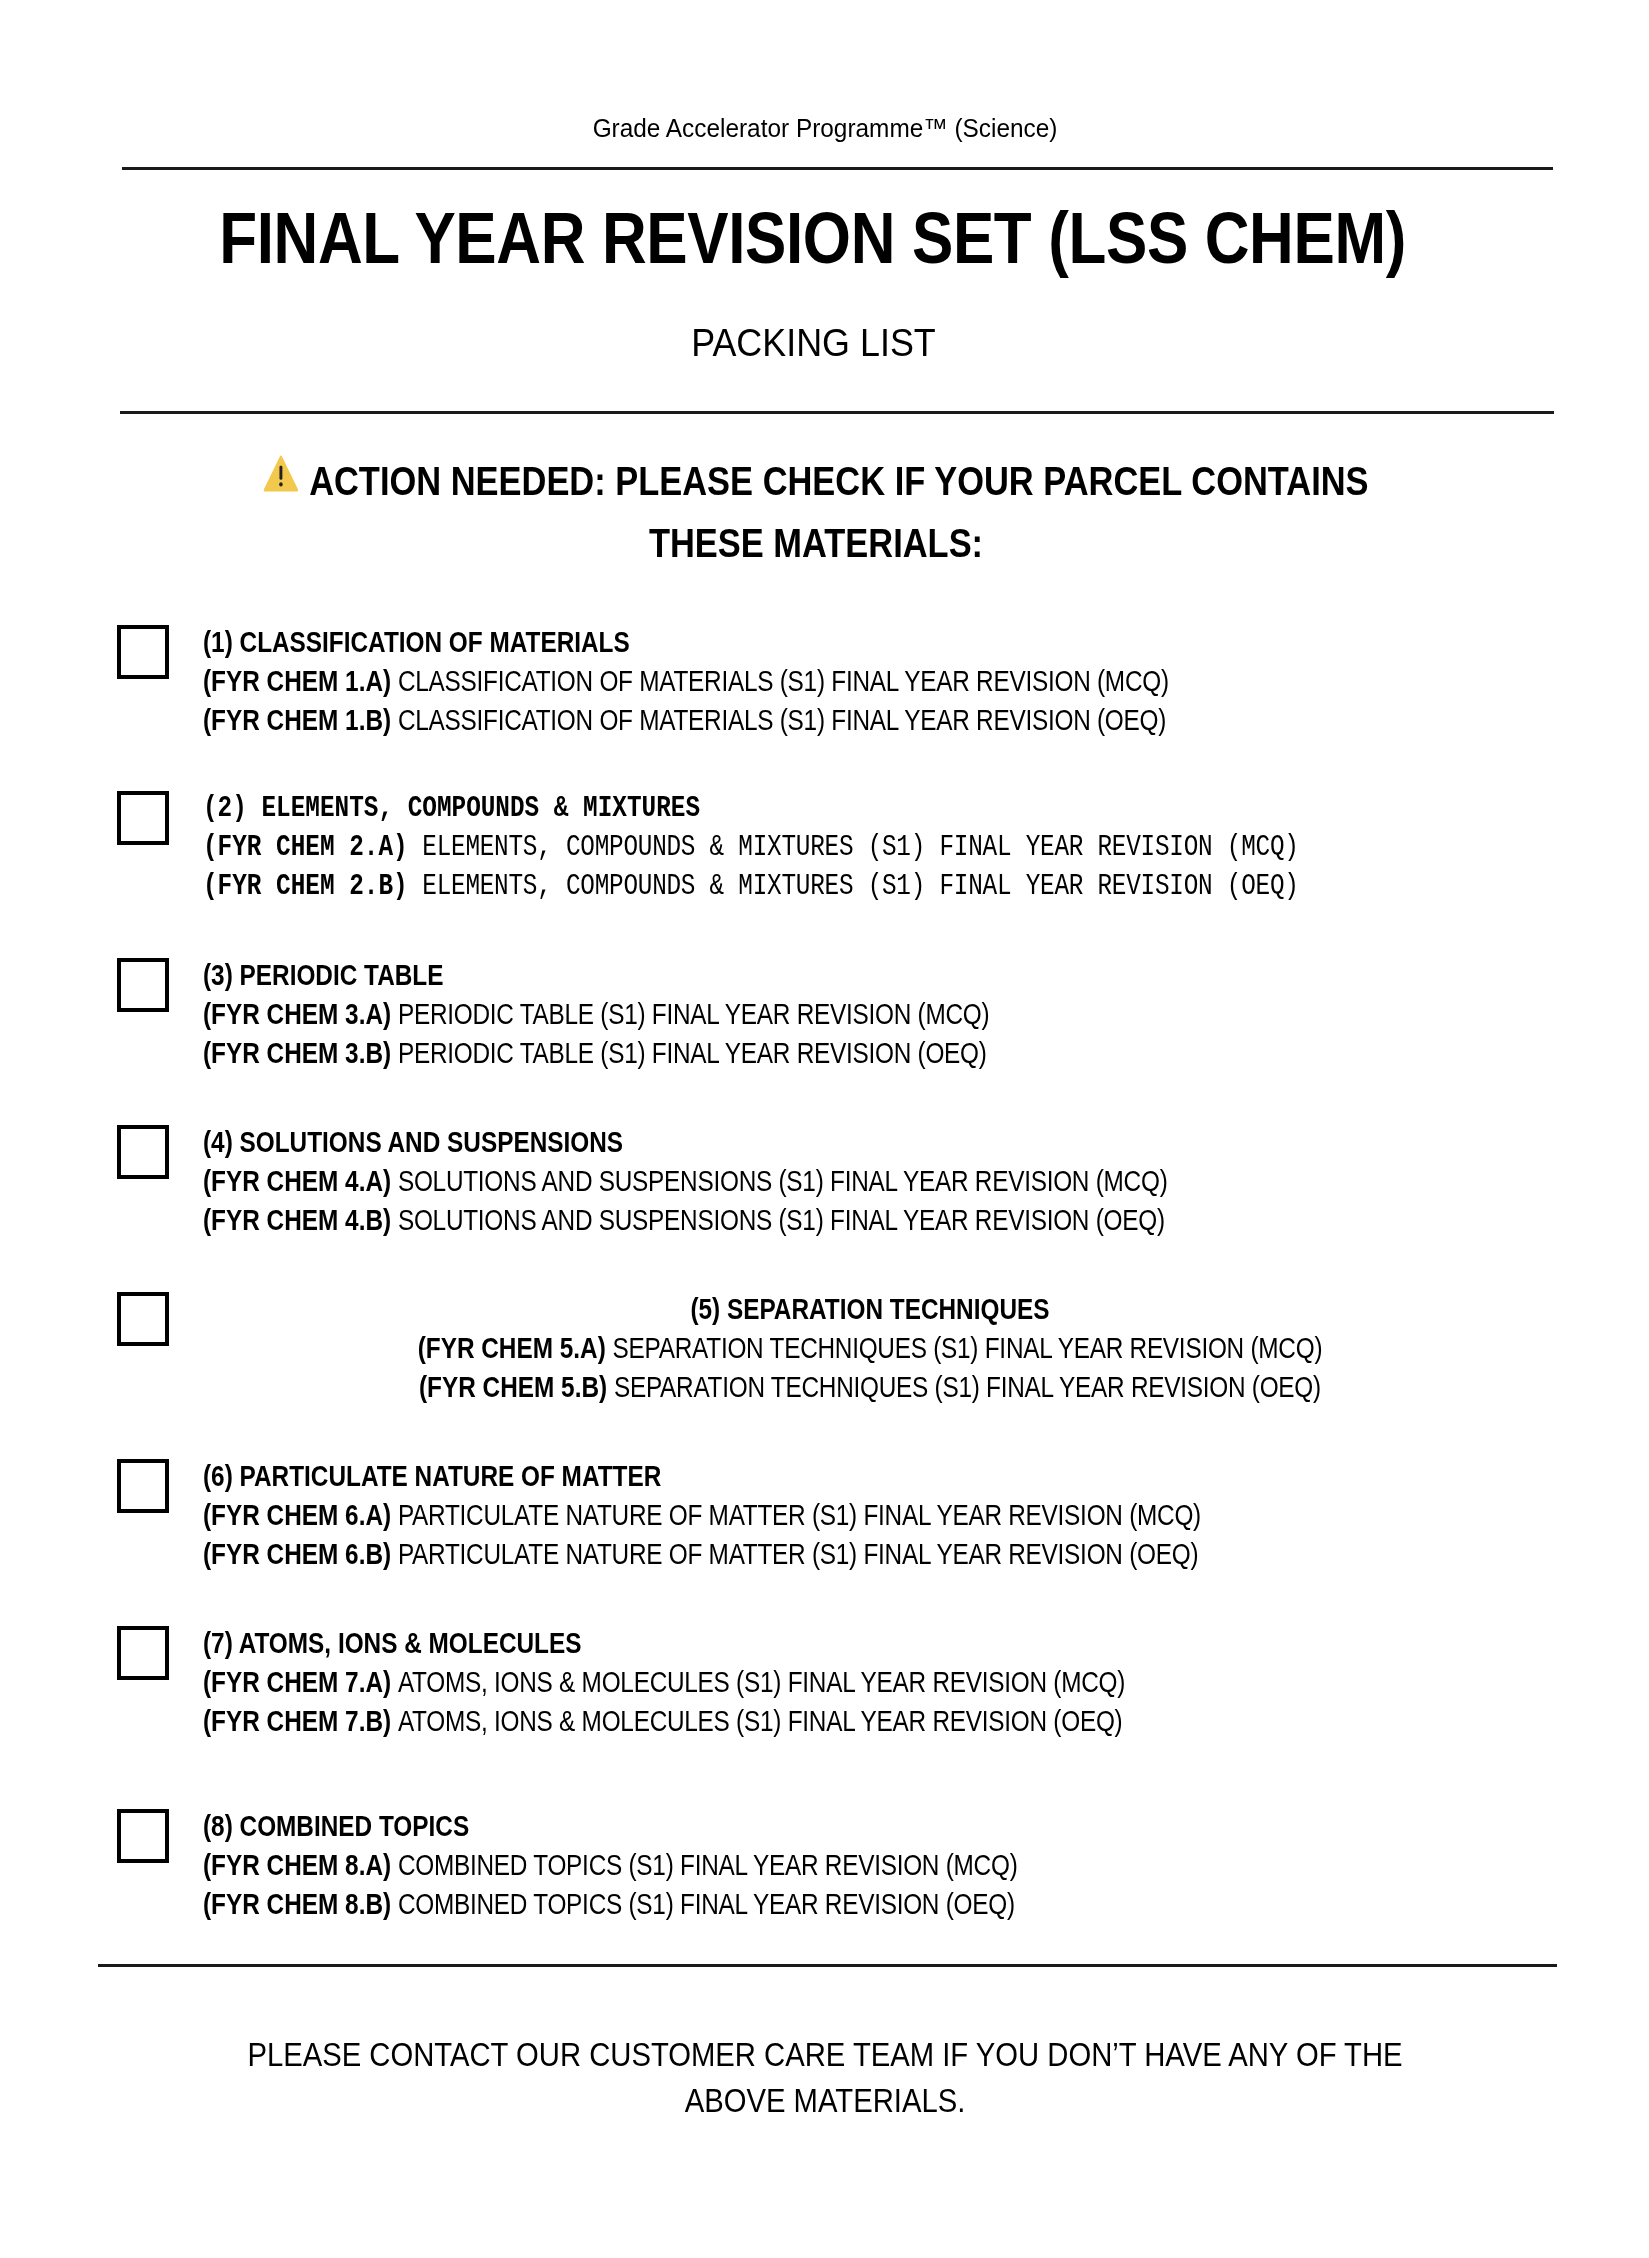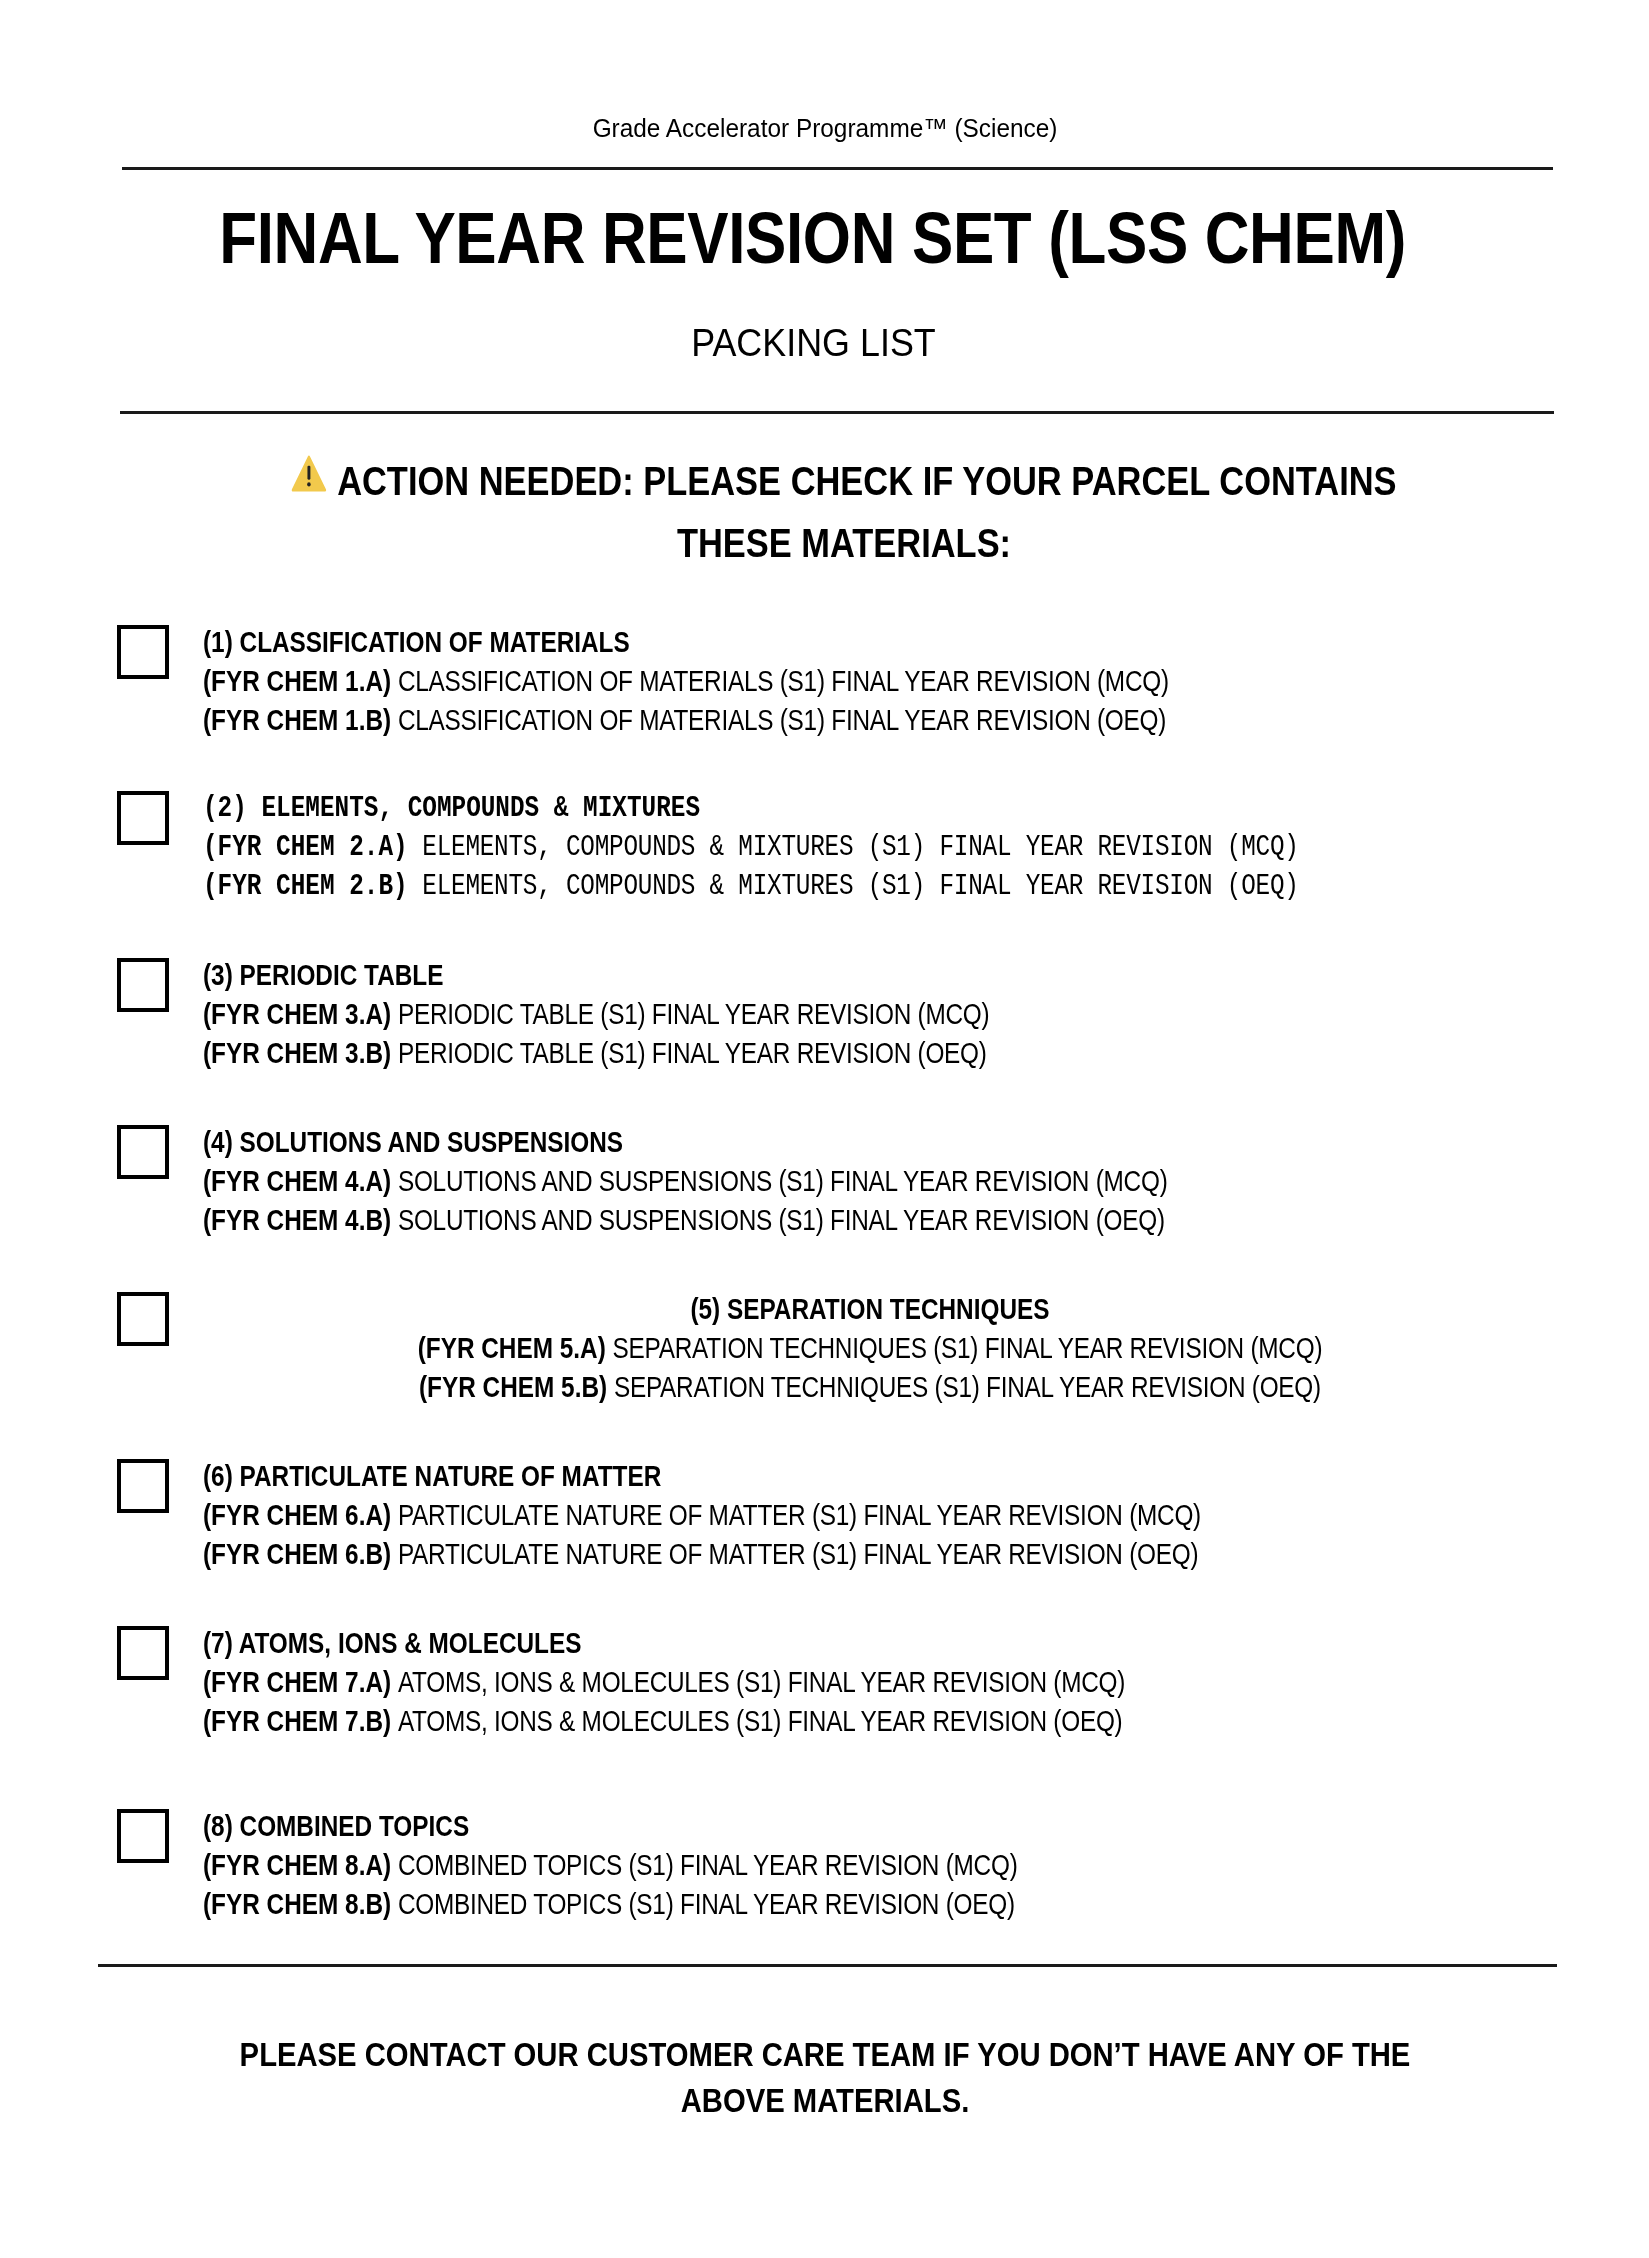--- a/index.html
+++ b/index.html
@@ -3,31 +3,31 @@
 <meta charset="utf-8">
 <style>
   html, body { margin: 0; padding: 0; background: #ffffff; }
   body { width: 1650px; height: 2258px; position: relative; overflow: hidden; color: #000; font-family: "Liberation Sans", sans-serif; }
   .abs { position: absolute; }
   .center-x { left: 0; width: 1650px; text-align: center; }
   .programme { top: 109px; font-size: 26.5px; line-height: 39px; transform: scaleX(0.92); transform-origin: 825px 0; }
   .divider { position: absolute; height: 2.6px; background: #1a1a1a; }
   .title { top: 199px; font-size: 72px; font-weight: bold; line-height: 79px; white-space: nowrap; transform: scaleX(0.86); transform-origin: 813px 0; left: 0; width: 1625px; text-align: center; letter-spacing: -0.4px; }
   .subtitle { top: 318px; font-size: 39px; line-height: 49px; transform: scaleX(0.92); transform-origin: 813px 0; left: 0; width: 1627px; text-align: center; }
-  .action { top: 450px; left: 156px; width: 1376px; text-align: center; font-size: 41px; font-weight: bold; line-height: 62px; white-space: nowrap; }
+  .action { top: 450px; left: 128px; width: 1376px; text-align: center; font-size: 41px; font-weight: bold; line-height: 62px; white-space: nowrap; }
   .action .ln { display: block; transform: scaleX(0.84); transform-origin: center; }
   .warn { display: inline-block; width: 42px; height: 37px; vertical-align: 3.5px; margin-right: 12.4px; position: relative; }
   .warn svg { width: 42px; height: 37px; display: block; }
   .group { position: absolute; left: 117px; width: 1447px; height: 132px; }
   .checkbox { position: absolute; left: 0; top: 0; width: 44px; height: 46px; border: 4.4px solid #000; background: #fff; cursor: pointer; }
   .lines { position: absolute; left: 86px; top: -1.8px; width: 1588px; transform: scaleX(0.84); transform-origin: 0 0; }
   .line { font-size: 29px; line-height: 39px; white-space: nowrap; }
   .line b { font-weight: bold; }
   .line .plain { font-weight: normal; letter-spacing: -0.3px; }
-  .footer { top: 2031px; left: 0; width: 1650px; text-align: center; font-size: 34px; font-weight: bold; line-height: 46px; white-space: nowrap; }
+  .footer { top: 2031px; left: 0; width: 1650px; text-align: center; font-size: 34px; font-weight: normal; line-height: 46px; white-space: nowrap; }
   .footer .ln { display: block; transform: scaleX(0.86); transform-origin: center; }
 </style>
 </head>
 <body>
 
 <div class="abs center-x programme">Grade Accelerator Programme™ (Science)</div>
 
 <div class="divider" style="left:122px; top:167px; width:1431px;"></div>
 
 <div class="abs title">FINAL YEAR REVISION SET (LSS CHEM)</div>

